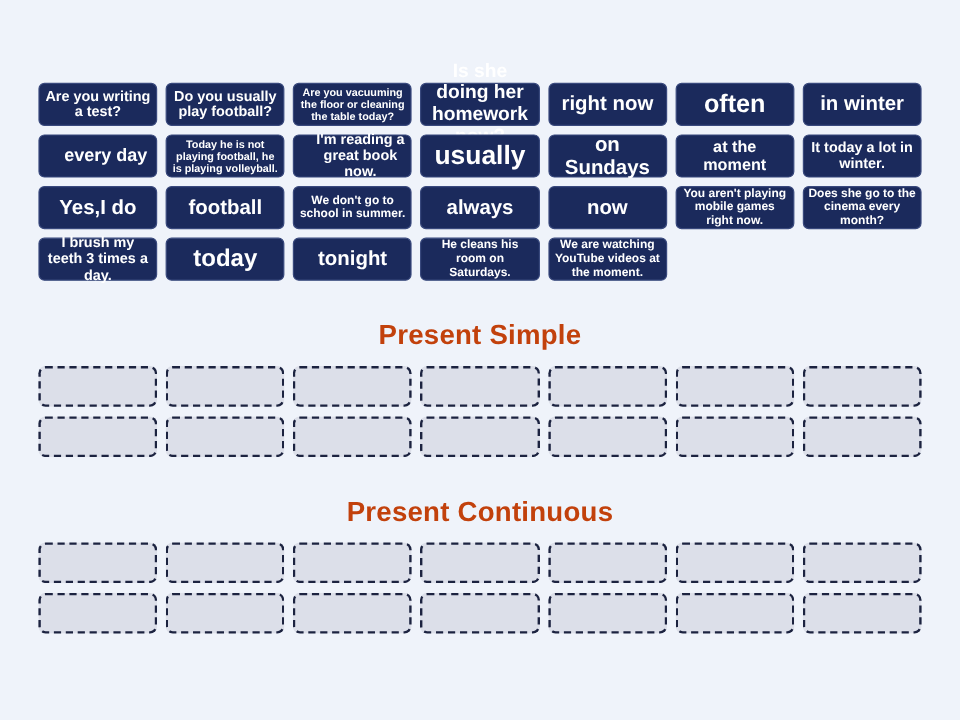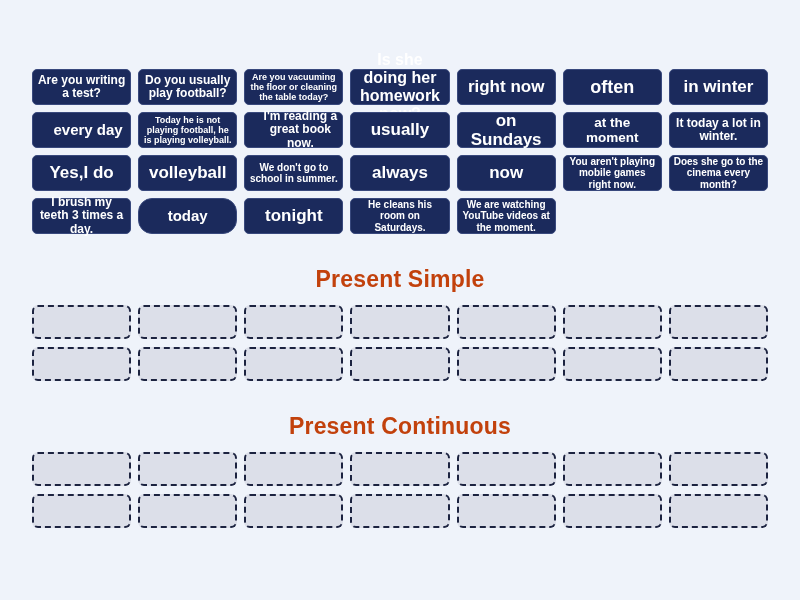--- a/index.html
+++ b/index.html
@@ -65,38 +65,38 @@
 <body>
 
 <div class="board">
 
   <div class="tiles-grid">
       <div class="tile" style="font-size: 12px;">Are you writing a test?</div>
       <div class="tile" style="font-size: 12px;">Do you usually play football?</div>
       <div class="tile" style="font-size: 9px;">Are you vacuuming the floor or cleaning the table today?</div>
       <div class="tile" style="font-size: 16px;">Is she doing her homework now?</div>
       <div class="tile" style="font-size: 17px;">right now</div>
-      <div class="tile" style="font-size: 18px;">often</div>
+      <div class="tile" style="font-size: 21px;">often</div>
       <div class="tile" style="font-size: 17px;">in winter</div>
       <div class="tile" style="font-size: 15px; padding-left: 16px;">every day</div>
       <div class="tile" style="font-size: 9px;">Today he is not playing football, he is playing volleyball.</div>
       <div class="tile" style="font-size: 12px; padding-left: 16px;">I'm reading a great book now.</div>
-      <div class="tile" style="font-size: 17px;">usually</div>
+      <div class="tile" style="font-size: 22px;">usually</div>
       <div class="tile" style="font-size: 17px;">on Sundays</div>
       <div class="tile" style="font-size: 13.5px;">at the moment</div>
       <div class="tile" style="font-size: 12px;">It today a lot in winter.</div>
       <div class="tile" style="font-size: 17px;">Yes,I do</div>
-      <div class="tile" style="font-size: 17px;">volleyball</div>
+      <div class="tile" style="font-size: 17px;">football</div>
       <div class="tile" style="font-size: 10px;">We don't go to school in summer.</div>
       <div class="tile" style="font-size: 17px;">always</div>
       <div class="tile" style="font-size: 17px;">now</div>
       <div class="tile" style="font-size: 10px;">You aren't playing mobile games right now.</div>
       <div class="tile" style="font-size: 10px;">Does she go to the cinema every month?</div>
       <div class="tile" style="font-size: 12px;">I brush my teeth 3 times a day.</div>
-      <div class="tile" style="font-size: 15px; border-radius: 14px;">today</div>
+      <div class="tile" style="font-size: 20px;">today</div>
       <div class="tile" style="font-size: 17px;">tonight</div>
       <div class="tile" style="font-size: 10px;">He cleans his room on Saturdays.</div>
       <div class="tile" style="font-size: 10px;">We are watching YouTube videos at the moment.</div>
     </div>
 
   <section>
     <h2 class="group-title">Present Simple</h2>
     <div class="slots-grid">
         <div class="slot"></div>
         <div class="slot"></div>

